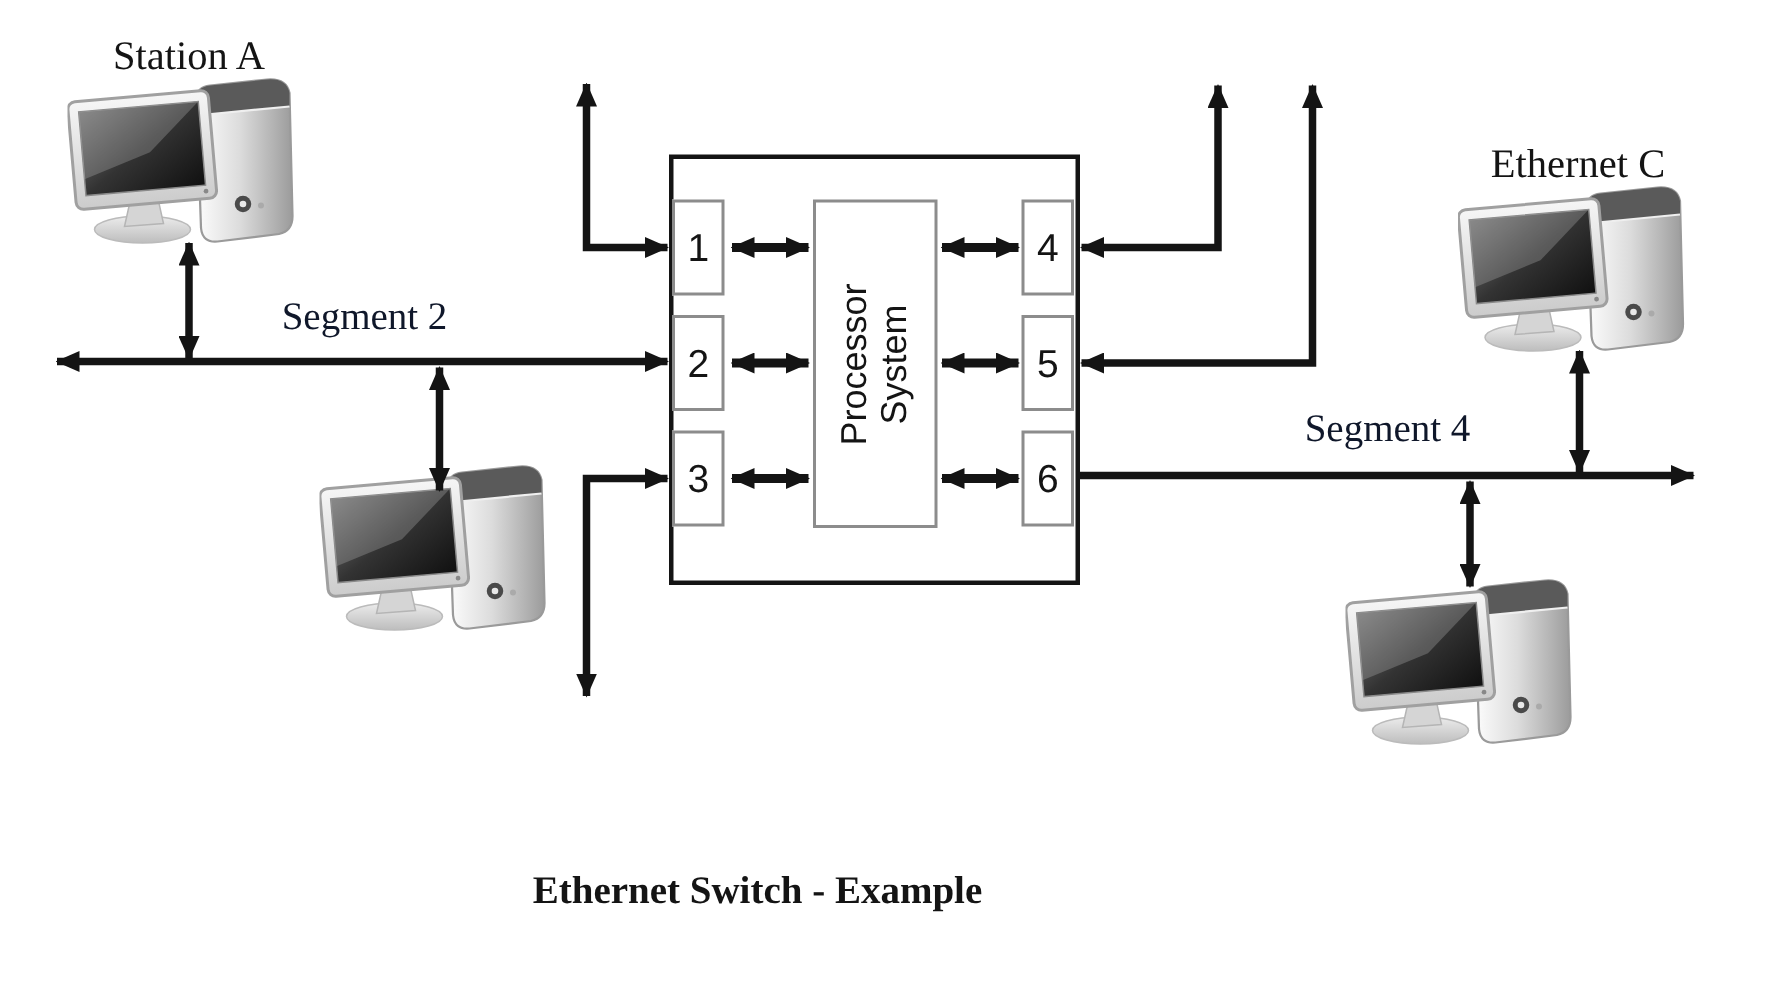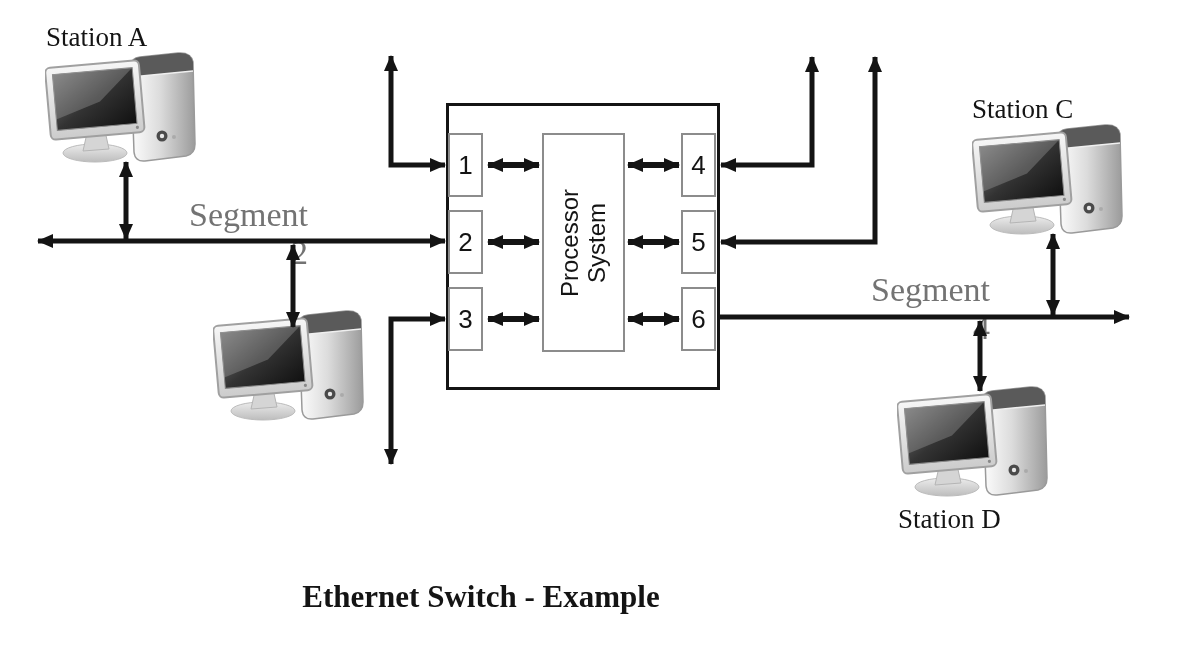--- a/index.html
+++ b/index.html
@@ -27,28 +27,28 @@
     border:2.5px solid #8c8c8c;background:#ffffff;
     display:flex;align-items:center;justify-content:center;z-index:3;
   }
   .processor-text{
     transform:rotate(-90deg);white-space:nowrap;text-align:center;
     font-family:"Liberation Sans", sans-serif;font-size:24px;line-height:27px;
     color:#141414;
   }
   
   .station-label{
-    width:160px;text-align:left;font-size:27px;color:#141414;z-index:4;
+    width:160px;text-align:center;font-size:27px;color:#141414;z-index:4;
   }
   .segment-label{
-    width:130px;text-align:right;font-size:34px;color:#737373;z-index:4;
+    width:130px;text-align:center;font-size:26px;color:#0f172a;z-index:4;
   }
   .title{
     left:0;top:579px;width:962px;text-align:center;
-    font-size:31px;font-weight:bold;color:#141414;
+    font-size:26px;font-weight:bold;color:#141414;padding-left:24px;
   }
   .pc{z-index:2;}
   svg.overlay{left:0;top:0;z-index:5;pointer-events:none;}
 </style>
 </head>
 <body>
 
 <div class="canvas">
 
   <svg width="0" height="0" style="position:absolute" aria-hidden="true">
@@ -89,22 +89,21 @@
             <rect x="10" y="21" width="80" height="56" fill="url(#screenG)" stroke="#8a8a8a"></rect>
             <path d="M10 21 L90 21 L55 52 L10 66 Z" fill="#a5a5a5" opacity="0.35"></path>
             <circle cx="90" cy="81" r="1.6" fill="#888888"></circle>
           </g>
         </g>
       </symbol>
     </defs>
   </svg>
 
   <div class="abs station-label" style="left:46px;top:22px">Station A</div>
-  <div class="abs station-label" style="left:972px;top:94px">Station C</div>
-  <div class="abs station-label" style="left:898px;top:504px">Station D</div>
+  <div class="abs station-label" style="left:972px;top:94px">Ethernet C</div>
 
   <svg class="abs pc" style="left:45px;top:50px" width="160" height="115">
       <use href="#pc"></use>
     </svg>
   <svg class="abs pc" style="left:213px;top:308px" width="160" height="115">
       <use href="#pc"></use>
     </svg>
   <svg class="abs pc" style="left:972px;top:122px" width="160" height="115">
       <use href="#pc"></use>
     </svg>

